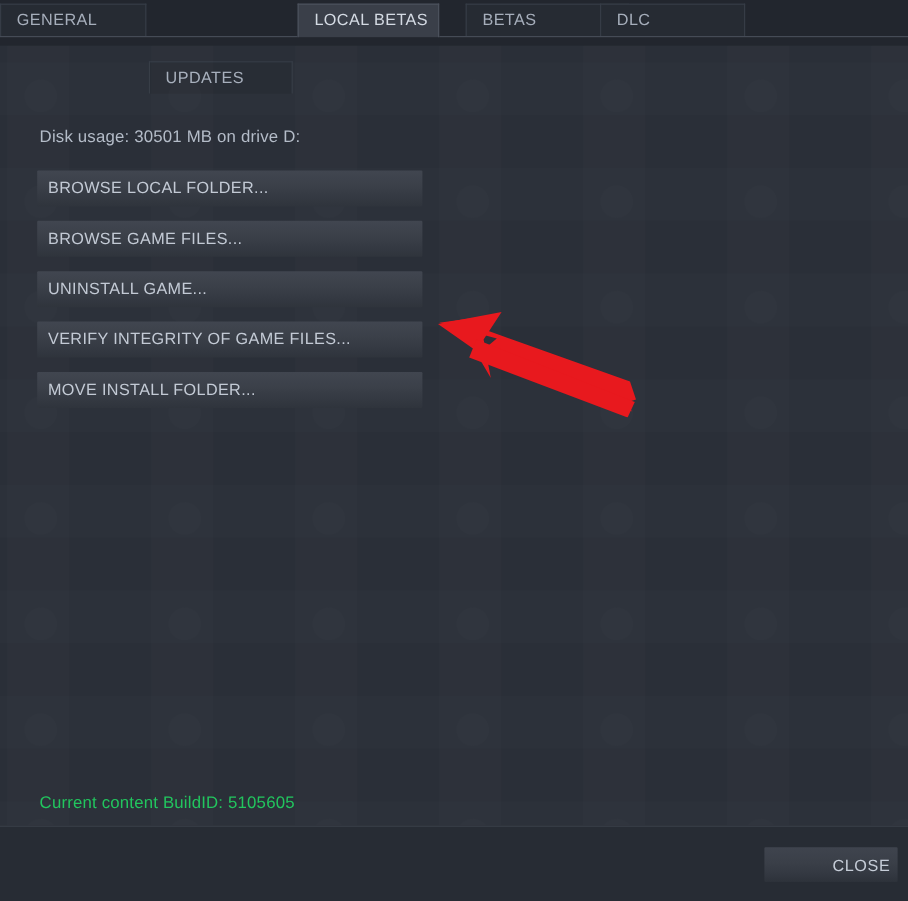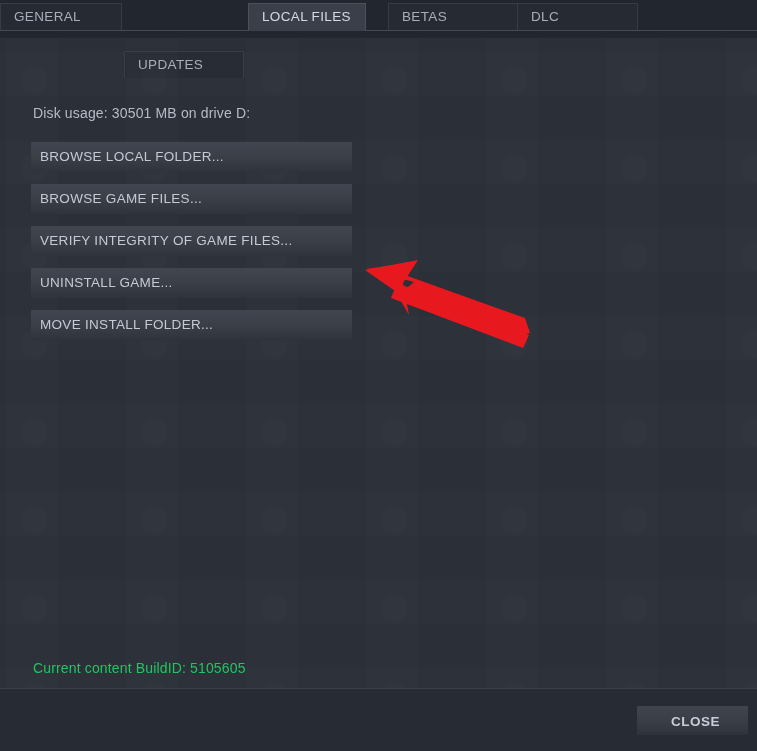--- a/index.html
+++ b/index.html
@@ -165,54 +165,53 @@
     width: 111px;
     height: 29px;
     box-sizing: border-box;
     border: none;
     border-radius: 1px;
     background: linear-gradient(180deg, #3f444e 0%, #3a3f48 45%, #333841 78%, #2d323a 100%);
     color: #c6cdd8;
     font-family: "Liberation Sans", sans-serif;
     font-size: 13.5px;
     letter-spacing: 0.5px;
-    text-align: center;
+    text-align: right;
     padding-left: 12px;
     line-height: 29px;
     cursor: pointer;
-    font-weight: bold;
   }
 </style>
 </head>
 <body>
 
 <div id="window">
 
   <div id="tabbar">
     <div class="tab-underline left"></div>
     <div class="tab-underline right"></div>
 
     <div class="tab" style="left:0px;   width:122px;">GENERAL</div>
     <div class="tab" style="left:124px; width:120px;margin-top:48px;">UPDATES</div>
-    <div class="tab active" style="left:248px; width:118px;">LOCAL FILES</div>
+    <div class="tab active" style="left:248px; width:118px;">LOCAL BETAS</div>
     <div class="tab" style="left:388px; width:136px;">BETAS</div>
-    <div class="tab" style="left:517px; width:121px;">DLC</div>
+    <div class="tab" style="left:500px; width:121px;">DLC</div>
   </div>
 
   <div id="content">
 
     <div class="watermark"></div>
 
     <div id="disk-usage">Disk usage: 30501 MB on drive D:</div>
 
     <div id="actions">
       <button class="action-btn">BROWSE LOCAL FOLDER...</button>
       <button class="action-btn">BROWSE GAME FILES...</button>
+      <button class="action-btn">UNINSTALL GAME...</button>
       <button class="action-btn">VERIFY INTEGRITY OF GAME FILES...</button>
-      <button class="action-btn">UNINSTALL GAME...</button>
       <button class="action-btn">MOVE INSTALL FOLDER...</button>
     </div>
 
     <div id="annotation-arrow">
       <svg width="185" height="90" viewBox="0 0 185 90" xmlns="http://www.w3.org/2000/svg">
         <polygon points="11,11 59,24 47,34 172,85 165,78 175,75 170,60 47,16 60,4" fill="#e8191e"></polygon>
         <polygon points="10,12 63,2 48,25 54,57 40,33" fill="#e8191e"></polygon>
         <polygon points="42,25 174,77 168,90 36,40" fill="#e8191e"></polygon>
       </svg>
     </div>

